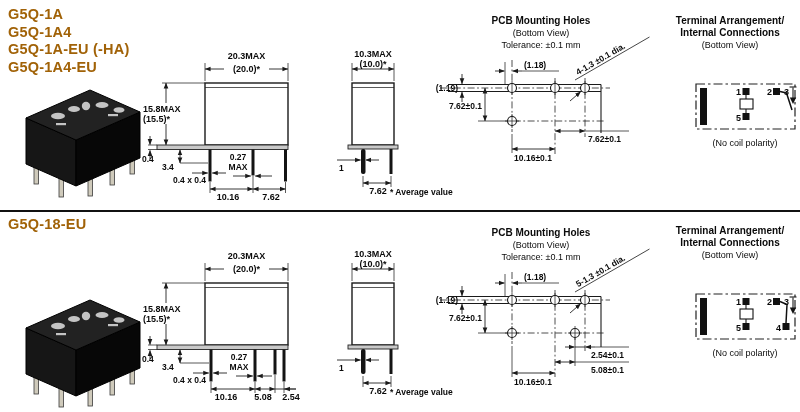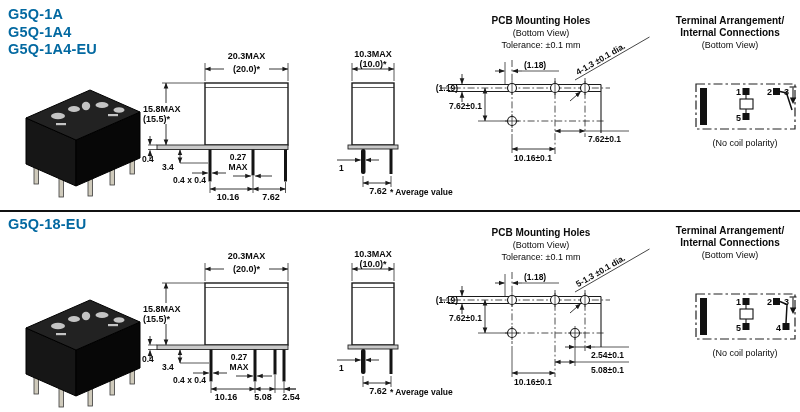--- a/index.html
+++ b/index.html
@@ -1,19 +1,19 @@
 <!DOCTYPE html>
 <html><head>
 <meta charset="utf-8">
 <style>
   html,body{margin:0;padding:0;}
   #screen{position:relative;width:800px;height:412px;background:#ffffff;overflow:hidden;
           font-family:"Liberation Sans",sans-serif;color:#0a0a0a;}
   .abs{position:absolute;}
-  .models{font-weight:bold;font-size:14.5px;line-height:17.5px;letter-spacing:.2px;color:#0369a1;}
+  .models{font-weight:bold;font-size:14.5px;line-height:17.5px;letter-spacing:.2px;color:#a16207;}
   .divider{position:absolute;left:0;width:800px;height:2px;background:#111;}
   
   svg text{fill:#0a0a0a;}
   .t9 {font:bold 9px "Liberation Sans",sans-serif;}
   .t85{font:bold 8.5px "Liberation Sans",sans-serif;}
   .ttl{font:bold 10px "Liberation Sans",sans-serif;}
   .rs {font:9px "Liberation Sans",sans-serif;}
   .mid{text-anchor:middle;} .end{text-anchor:end;}
   .body{fill:#fff;stroke:#1a1a1a;stroke-width:1.4;}
   .plate{fill:#c9c9c9;stroke:#222;stroke-width:.9;}
@@ -39,20 +39,21 @@
     <defs>
       <marker id="arw" viewBox="0 0 10 10" refX="9.5" refY="5" markerWidth="6.5" markerHeight="6.5" orient="auto-start-reverse">
         <path d="M0,1 L10,5 L0,9 z" fill="#1a1a1a"></path>
       </marker>
     </defs>
   </svg>
 
   <div class="models abs" style="left:8px;top:6px">
     <div>G5Q-1A</div>
     <div>G5Q-1A4</div>
+    <div>G5Q-1A-EU (-HA)</div>
     <div>G5Q-1A4-EU</div>
   </div>
 
   <svg class="abs" style="left:12px;top:76px" width="136" height="122">
     <g>
       <rect class="pinP" x="22" y="86" width="4.5" height="22"></rect>
       <rect class="pinP" x="47" y="100" width="4.5" height="21"></rect>
       <rect class="pinP" x="76" y="101" width="4.5" height="19"></rect>
       <rect class="pinP" x="98" y="92" width="4.5" height="17"></rect>
       <rect class="pinP" x="118" y="83" width="4.5" height="15"></rect>

